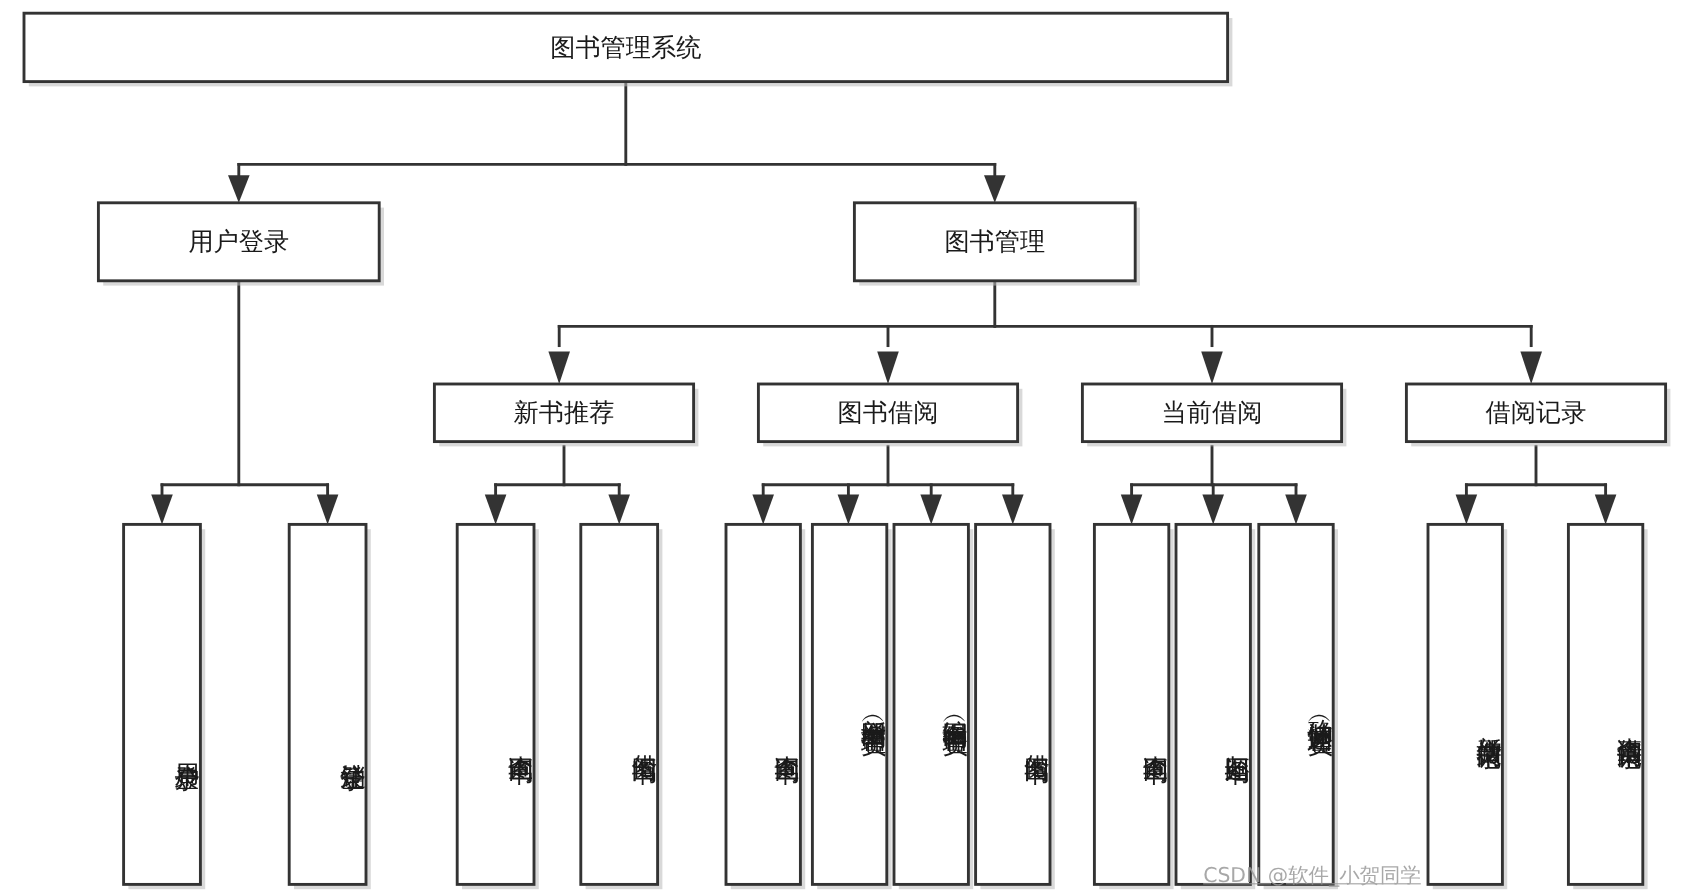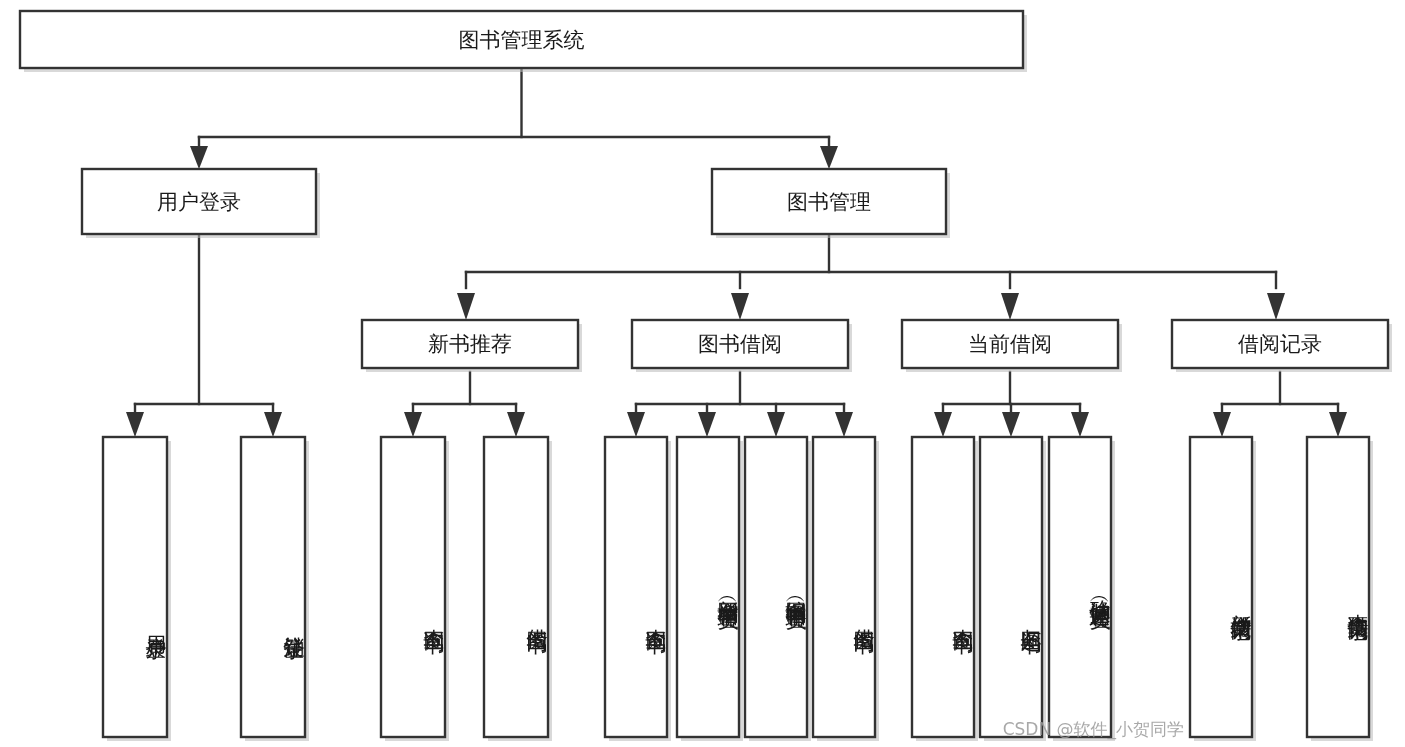--- a/index.html
+++ b/index.html
@@ -72,20 +72,21 @@
   .watermark {
     position: absolute;
     right: 12px;
     bottom: 6px;
     font-family: "DejaVu Sans", "Liberation Sans", sans-serif;
     font-size: 17px;
     color: #9a9a9a;
     opacity: 0.85;
     white-space: nowrap;
     pointer-events: none;
+    text-decoration: underline;
   }
 </style>
 </head>
 <body>
 
 <div id="diagram-root">
 
   <svg id="tree-svg" viewBox="0 0 1405 747">
     <defs></defs>
 

